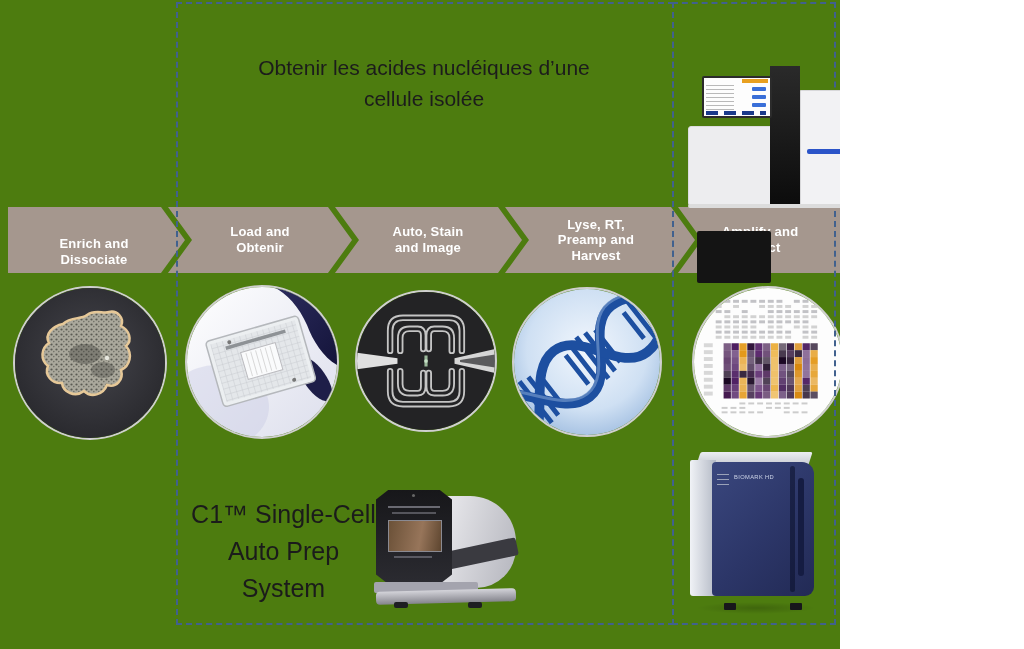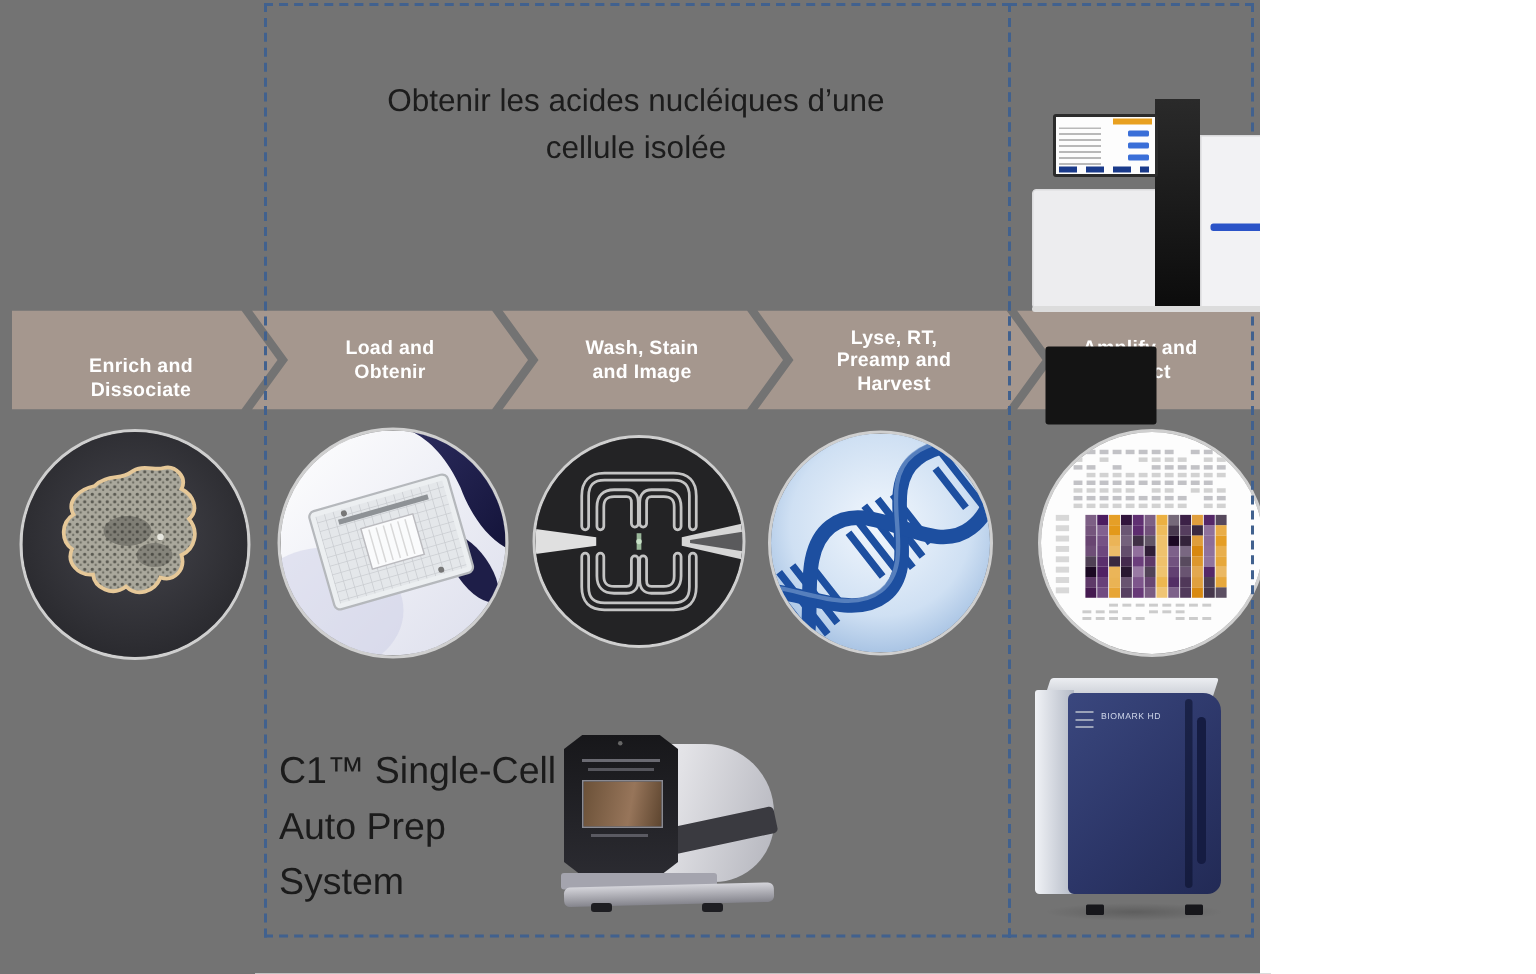--- a/index.html
+++ b/index.html
@@ -1,20 +1,20 @@
 <!DOCTYPE html>
 <html style="--banner: #a5978e; --dash: #41618e; --step-text: #ffffff; --title-text: #1c1c1c; --dna-blue: #1d4fa0;"><head>
 <meta charset="utf-8">
 <style>
   :root{
     --banner:#a5978e; --dash:#41618e; --step-text:#ffffff; --title-text:#1c1c1c;
     --dna-blue:#1d4fa0;
   }
   html,body{margin:0;padding:0;background:#fff;}
-  .stage{position:relative;width:840px;height:649px;background:#737373;overflow:hidden;
+  .stage{position:relative;width:840px;height:649px;background:#4d7c0f;overflow:hidden;
          font-family:"Liberation Sans", sans-serif;}
   .preline{white-space:pre-line;}
 
   
   .dashed-box{position:absolute;border:2px dashed var(--dash);z-index:5;}
   .box-main{left:176px;top:2px;width:494px;height:619px;}
   .box-amplify{left:672px;top:2px;width:160px;height:619px;}
 
   
   .title{position:absolute;left:214px;top:52px;width:420px;text-align:center;
@@ -53,21 +53,21 @@
   .seq-screen{position:relative;width:100%;height:100%;background:#fdfdfd;overflow:hidden;}
   .seq-orange{position:absolute;right:2px;top:1px;width:26px;height:4px;background:#e8a020;}
   .seq-lines{position:absolute;left:2px;top:7px;width:28px;height:26px;
              background:repeating-linear-gradient(180deg,#b9b9b9 0 1px,transparent 1px 4px);}
   .seq-btn{position:absolute;right:4px;width:14px;height:4px;background:#3a6fd8;border-radius:1px;}
   .seq-bars{position:absolute;left:2px;bottom:1px;width:60px;height:4px;
             background:repeating-linear-gradient(90deg,#1a3a8a 0 12px,transparent 12px 18px);}
   .seq-base{position:absolute;left:0;top:156px;width:174px;height:4px;background:#dcdcdc;border-radius:2px;}
 
   
-  .c1-caption{position:absolute;left:186px;top:496px;width:195px;
+  .c1-caption{position:absolute;left:186px;top:496px;width:195px;text-align:center;
               font-size:25px;line-height:37px;color:#1b1b1b;z-index:6;}
 
   
   .c1-machine{position:absolute;left:374px;top:486px;width:148px;height:124px;z-index:10;}
   .c1m-body{position:absolute;left:30px;top:10px;width:112px;height:92px;
             background:linear-gradient(105deg,#f8f8fa 0%,#e2e2e6 40%,#b4b5bd 100%);
             border-radius:10px 46px 40px 8px;}
   .c1m-band{position:absolute;left:58px;top:60px;width:86px;height:18px;background:#3a3a40;
             transform:rotate(-12deg);border-radius:3px;}
   .c1m-front{position:absolute;left:2px;top:4px;width:76px;height:94px;
@@ -126,21 +126,21 @@
 
   <div class="step-label sl1">
     <span class="preline">Enrich and
 Dissociate</span>
     </div>
   <div class="step-label sl2">
     <span class="preline">Load and
 Obtenir</span>
     </div>
   <div class="step-label sl3">
-    <span class="preline">Wash, Stain
+    <span class="preline">Auto, Stain
 and Image</span>
     </div>
   <div class="step-label sl4">
     <span class="preline">Lyse, RT,
 Preamp and
 Harvest</span>
     </div>
   <div class="step-label sl5">
     <span class="preline">Amplify and
 Detect</span>

